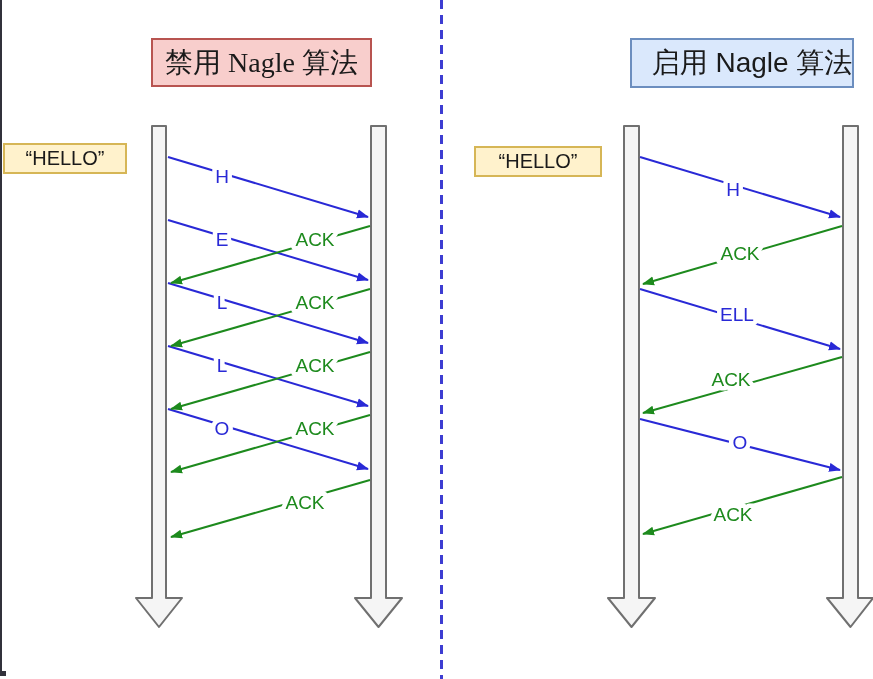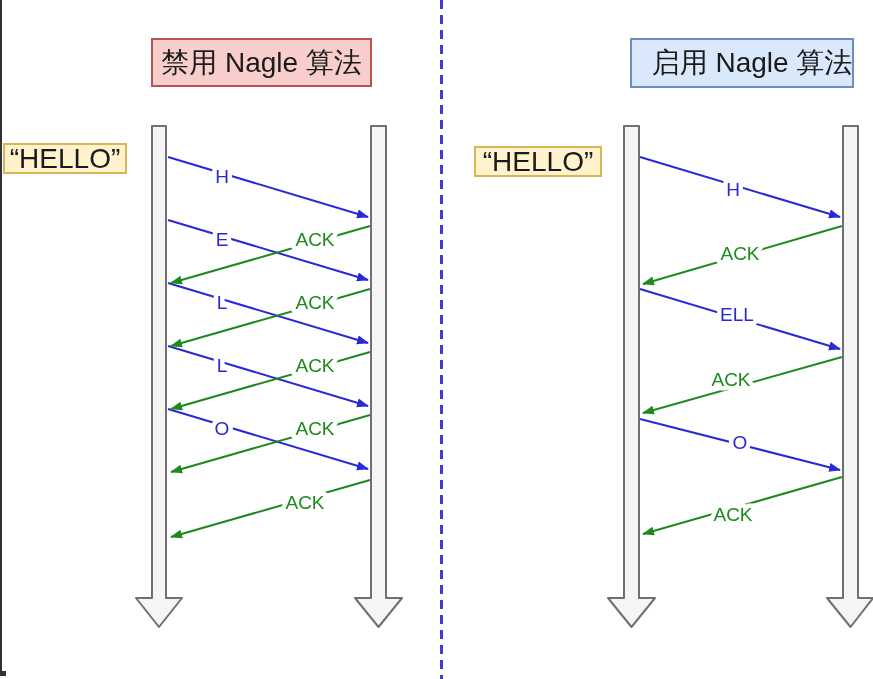--- a/index.html
+++ b/index.html
@@ -24,31 +24,31 @@
     background: repeating-linear-gradient(to bottom, #3d3dd2 0 9px, transparent 9px 15px);
   }
   .title-box {
     position: absolute;
     display: flex; align-items: center; justify-content: center;
     font-size: 28px; color: #1a1a1a; white-space: nowrap;
     box-sizing: border-box;
   }
   .title-left {
     left: 151px; top: 38px; width: 221px; height: 49px;
-    background: #f8cecc; border: 2px solid #b85450;
+    background: #f8cecc; border: 2px solid #b85450; font-family: Liberation Serif, serif;
   }
   .title-right {
     left: 630px; top: 38px; width: 224px; height: 50px;
     background: #dae8fc; border: 2px solid #6c8ebf; padding-left: 20px;
   }
   .hello-box {
     position: absolute;
     display: flex; align-items: center; justify-content: center;
     background: #fff2cc; border: 2px solid #d6b656;
-    font-size: 28px; color: #1a1a1a; white-space: nowrap;
+    font-size: 20px; color: #1a1a1a; white-space: nowrap;
     box-sizing: border-box;
   }
   .hello-left  { left: 3px;   top: 143px; width: 124px; height: 31px; }
   .hello-right { left: 474px; top: 146px; width: 128px; height: 31px; }
   svg.diagram { position: absolute; left: 0; top: 0; }
   .lifeline { fill: #f5f5f5; stroke: #707070; stroke-width: 2; stroke-linejoin: round; }
   .msg-line-blue  { stroke: #2929d6; stroke-width: 2; }
   .msg-line-green { stroke: #1d8a1d; stroke-width: 2; }
   .mlabel {
     font-family: "Liberation Sans", sans-serif;

